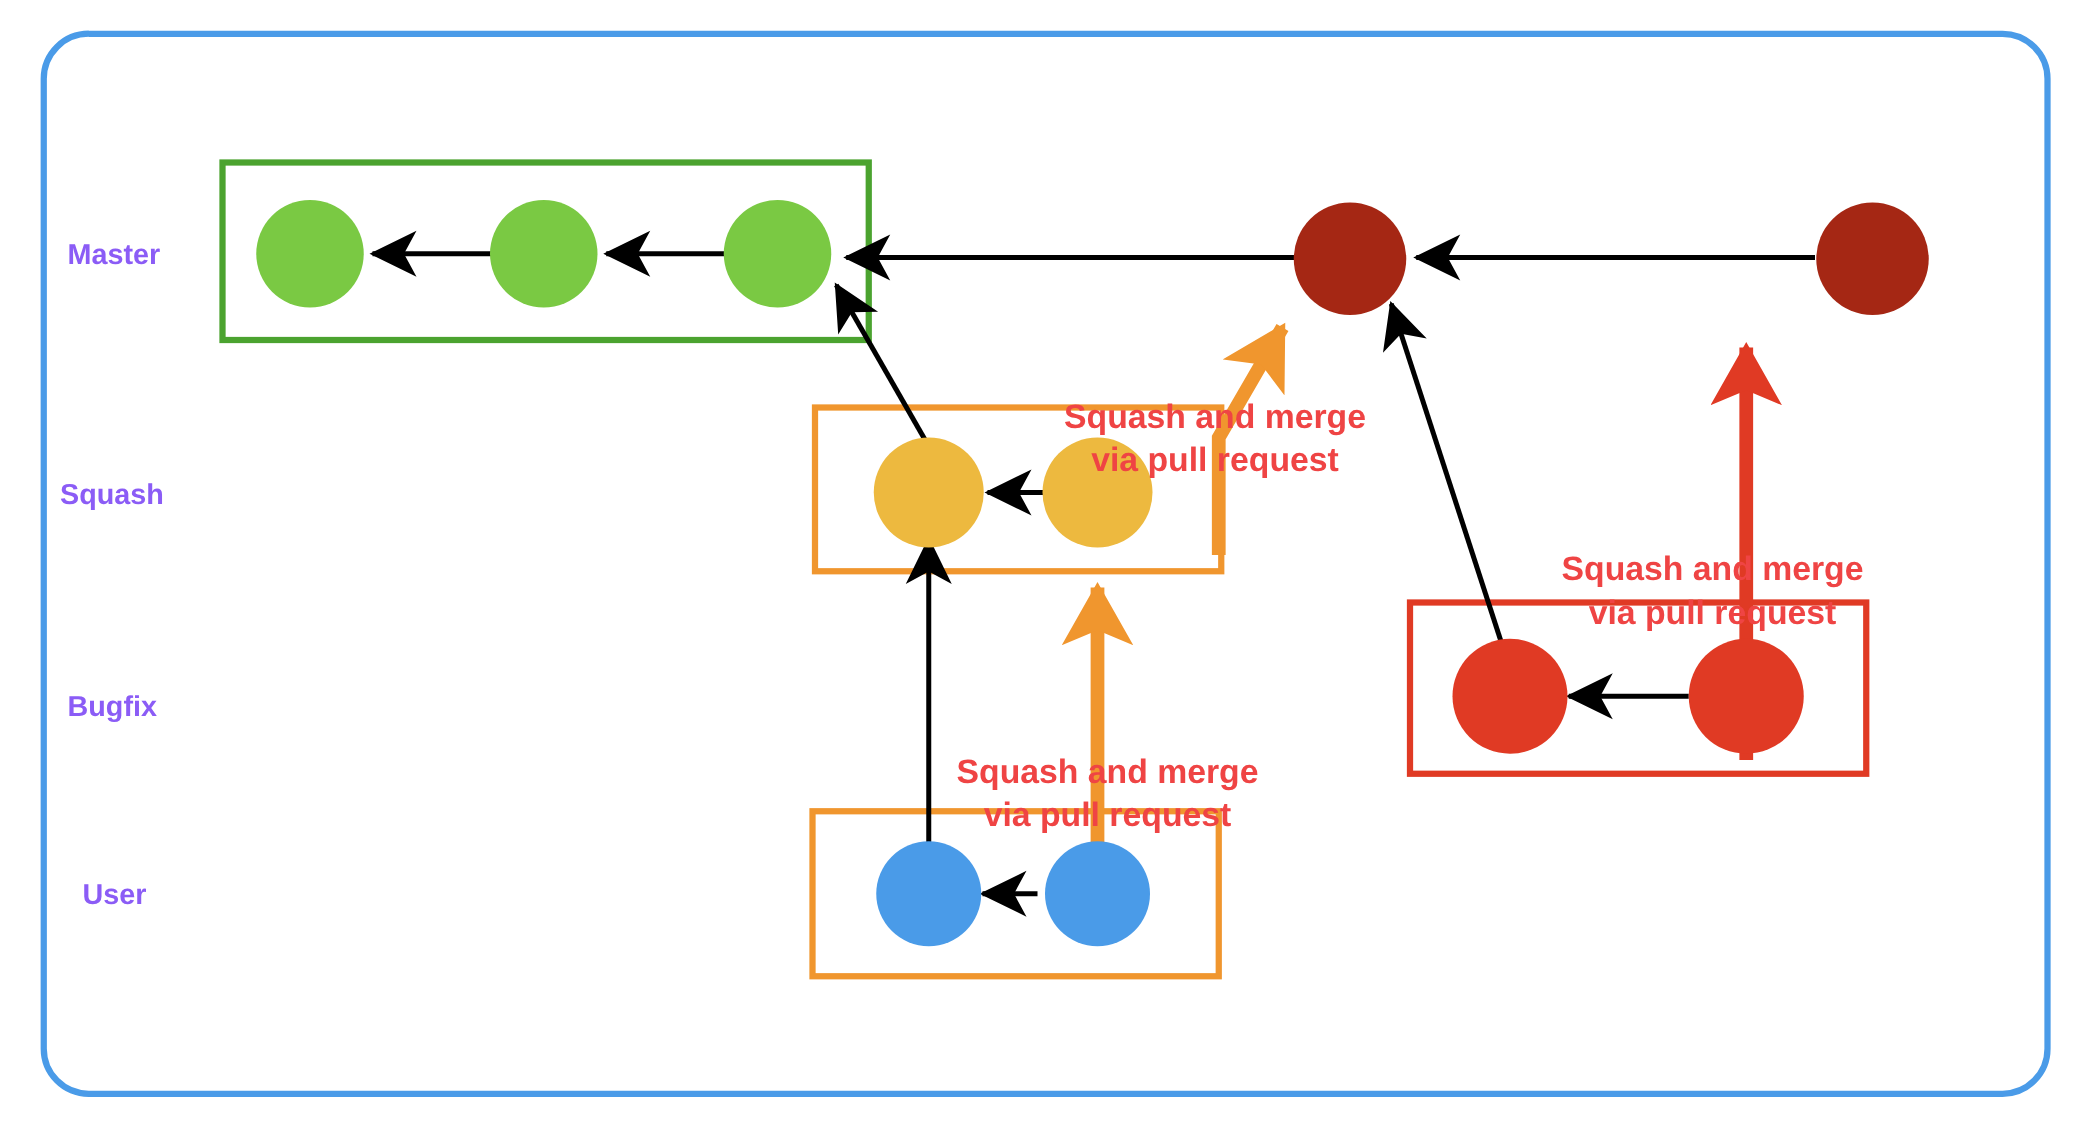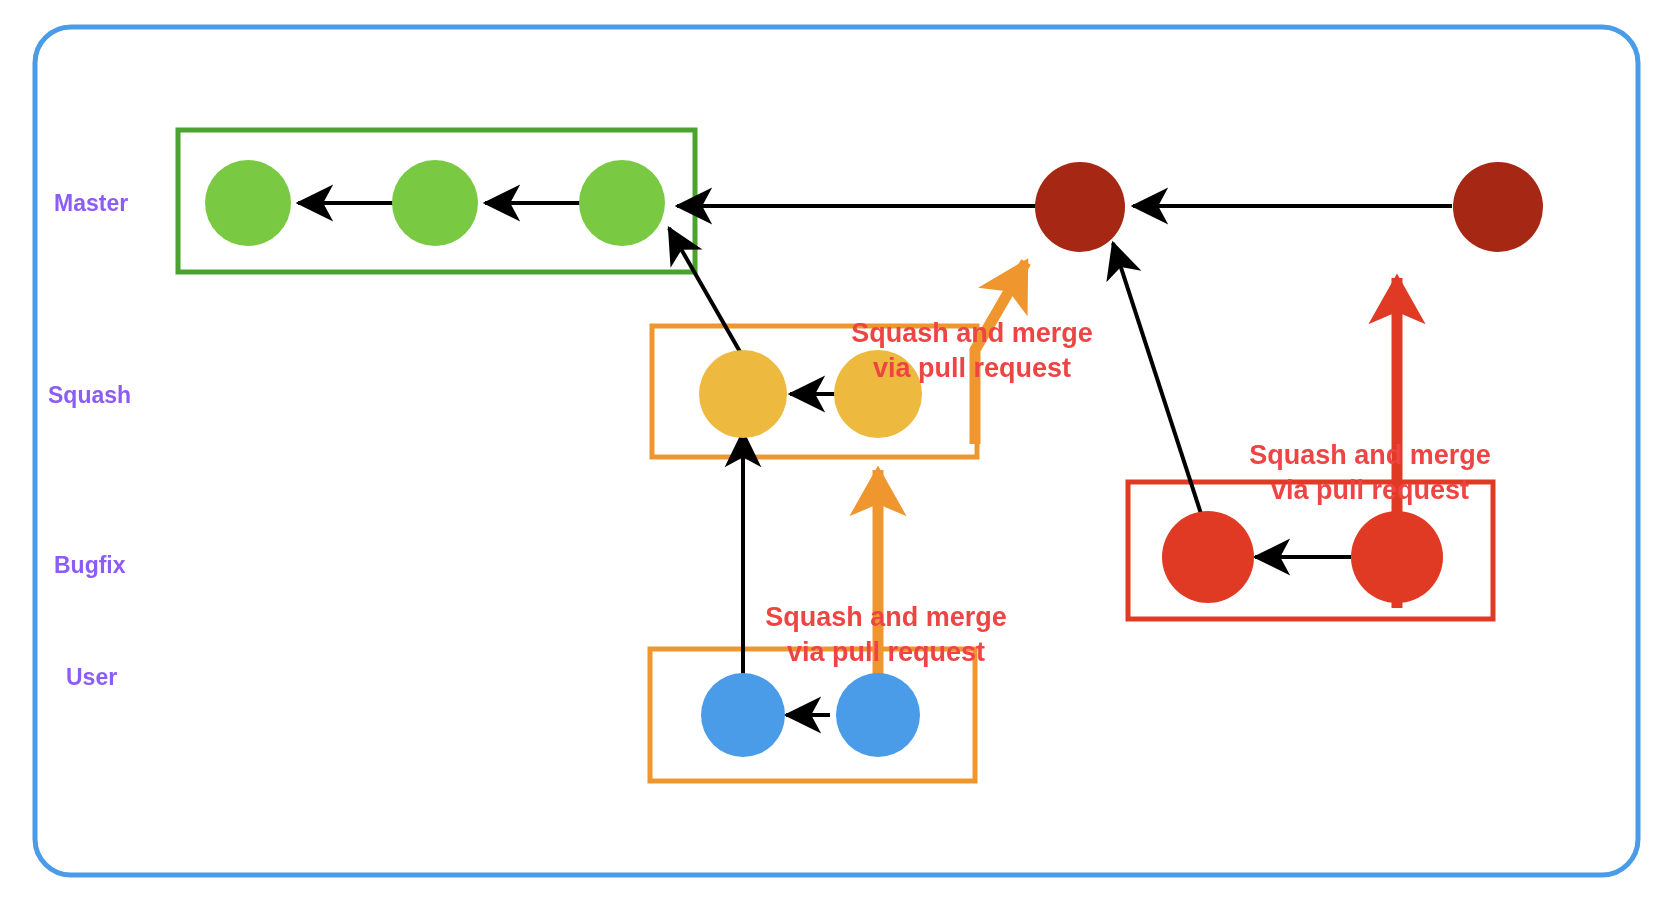--- a/index.html
+++ b/index.html
@@ -117,21 +117,21 @@
     <circle cx="1397" cy="557" r="46" fill="#e03a24"></circle>
 
     <circle cx="743" cy="715" r="42" fill="#4a9be8"></circle>
     <circle cx="878" cy="715" r="42" fill="#4a9be8"></circle>
   </svg>
 
 
   <div class="lane-label" style="left:54px; top:190px;">Master</div>
   <div class="lane-label" style="left:48px; top:382px;">Squash</div>
   <div class="lane-label" style="left:54px; top:552px;">Bugfix</div>
-  <div class="lane-label" style="left:66px; top:664px;">User</div>
+  <div class="lane-label" style="left:66px; top:702px;">User</div>
 
   <div class="merge-label" style="left:834px; top:286px; width:276px;">Squash and merge
 via pull request</div>
 
   <div class="merge-label" style="left:1226px; top:408px; width:288px;">Squash and merge
 via pull request</div>
 
   <div class="merge-label" style="left:742px; top:570px; width:288px;">Squash and merge
 via pull request</div>
 

